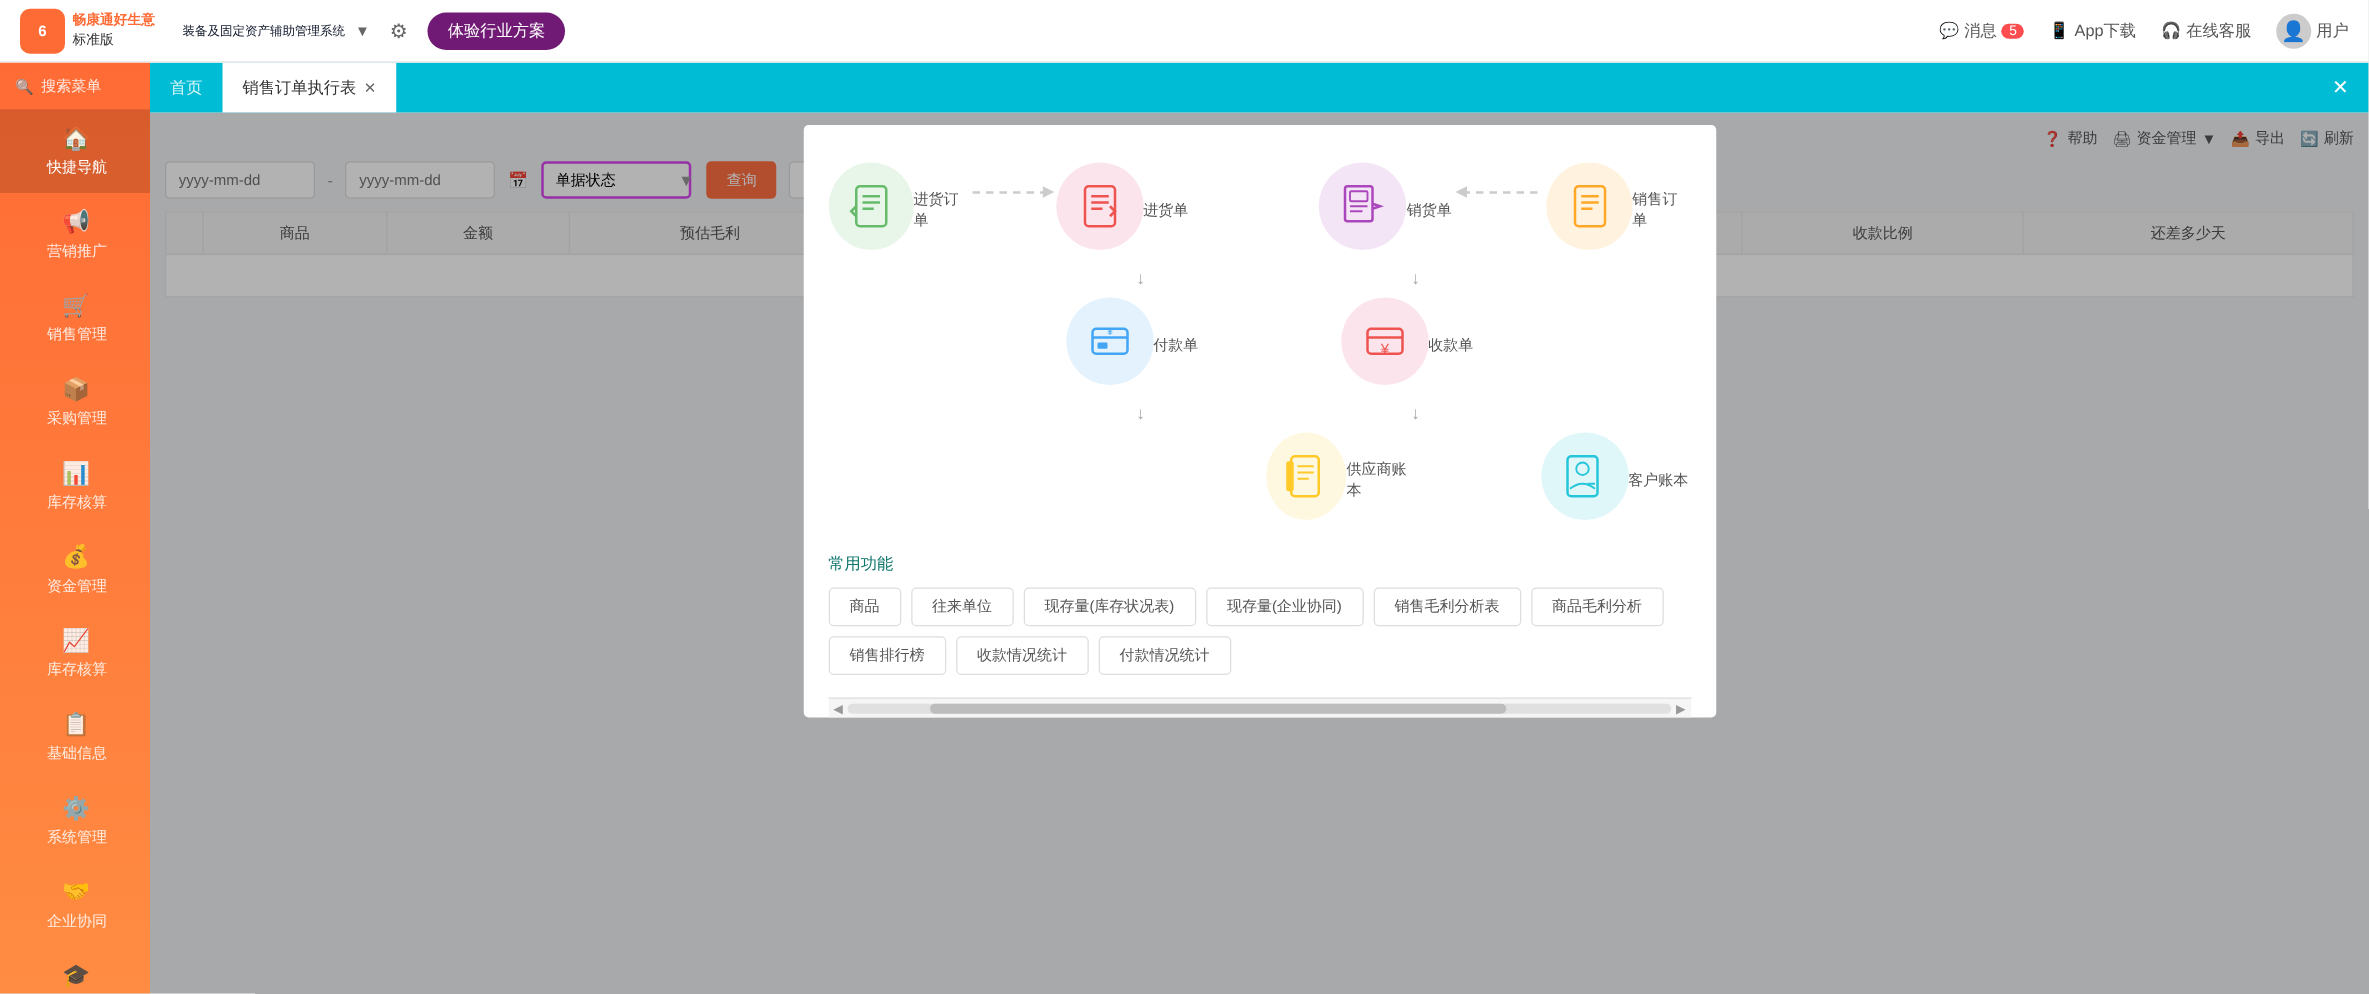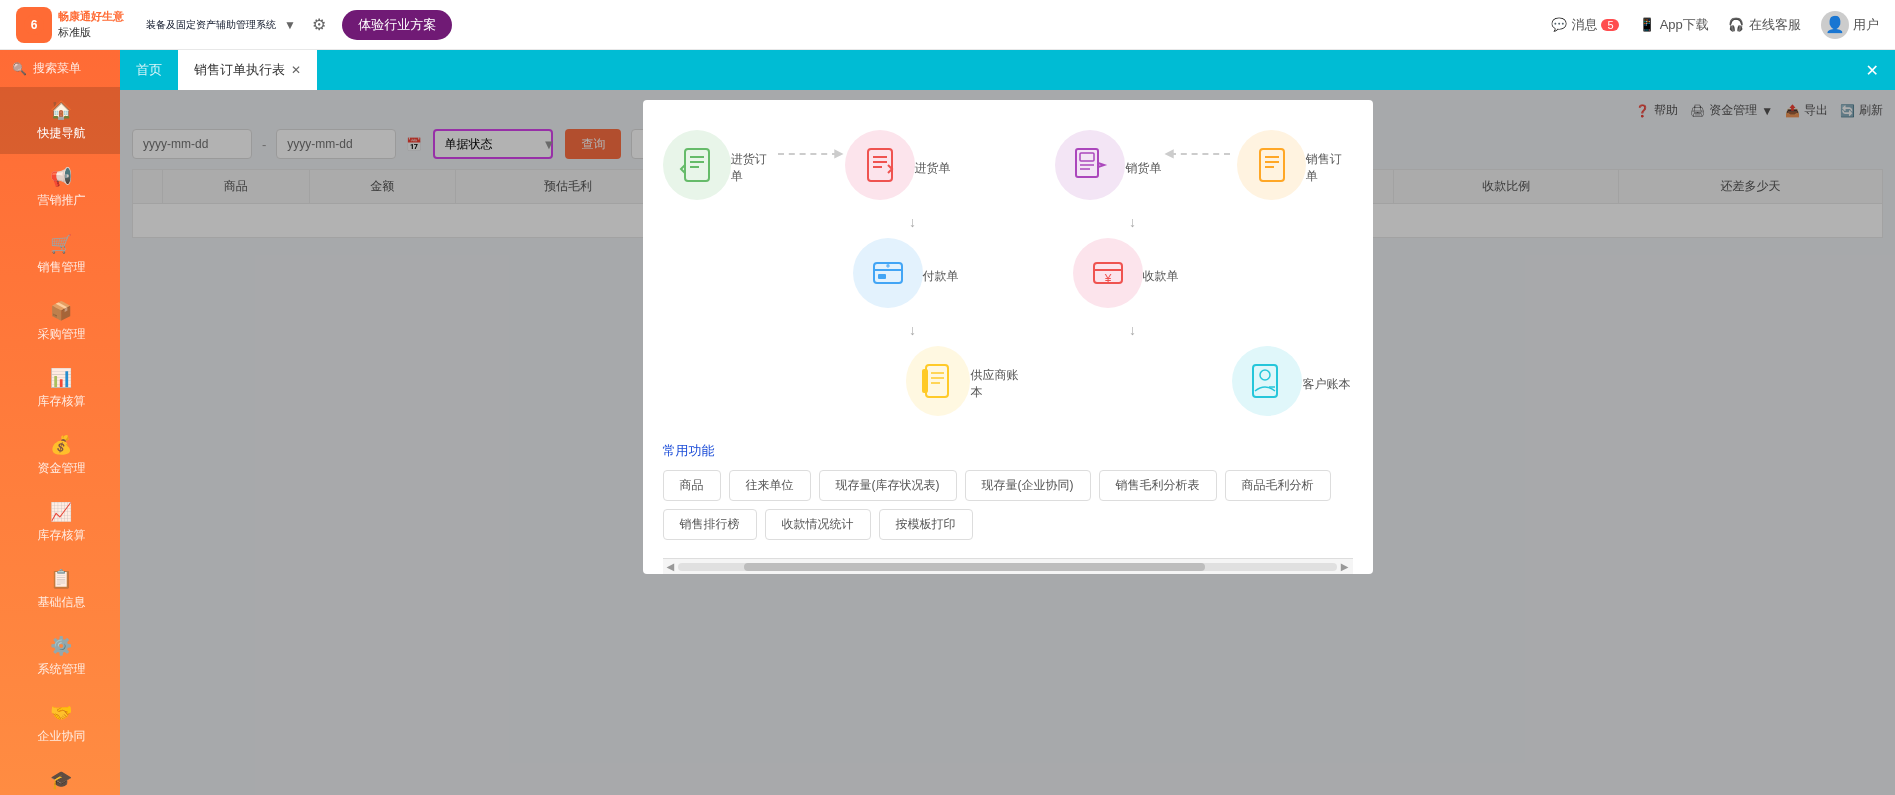--- a/index.html
+++ b/index.html
@@ -209,21 +209,21 @@
     }
     .flow-circle {
       width: 70px; height: 70px; border-radius: 50%;
       display: flex; align-items: center; justify-content: center;
       font-size: 28px; margin-bottom: 6px;
     }
     .flow-label { font-size: 12px; color: #555; }
 
     
     .common-funcs { padding: 10px 0; }
-    .common-funcs-title { font-size: 13px; color: #1d4ed8; margin-bottom: 10px; }
+    .common-funcs-title { font-size: 13px; color: #0f766e; margin-bottom: 10px; }
     .func-buttons { display: flex; flex-wrap: wrap; gap: 8px; margin-bottom: 8px; }
     .func-btn {
       border: 1px solid #ddd; background: white; border-radius: 4px;
       padding: 6px 16px; font-size: 12px; color: #555; cursor: pointer;
     }
 
     
     .bottom-scroll {
       height: 16px; background: #f5f5f5; border-top: 1px solid #ddd;
       display: flex; align-items: center; padding: 0 4px;
@@ -528,21 +528,21 @@
                 <div style="width:190px;"></div>
                 <div style="width:120px;display:flex;justify-content:center;">
                   <span style="color:#aaa;font-size:14px;">↓</span>
                 </div>
                 <div style="width:100px;"></div>
                 <div style="width:120px;display:flex;justify-content:center;">
                   <span style="color:#aaa;font-size:14px;">↓</span>
                 </div>
               </div>
 
-              <div class="flow-row" style="justify-content:space-between;">
+              <div class="flow-row" style="justify-content:flex-end;">
                 <div style="width:190px;"></div>
 
                 <div class="flow-item">
                   <div class="flow-circle" style="background:#fff8e1;">
                     <svg width="40" height="40" viewBox="0 0 40 40">
                       <rect x="8" y="4" width="22" height="32" rx="3" fill="none" stroke="#ffca28" stroke-width="2"></rect>
                       <rect x="4" y="8" width="6" height="24" rx="2" fill="#ffca28"></rect>
                       <line x1="13" y1="12" x2="26" y2="12" stroke="#ffca28" stroke-width="1.5"></line>
                       <line x1="13" y1="17" x2="26" y2="17" stroke="#ffca28" stroke-width="1.5"></line>
                       <line x1="13" y1="22" x2="22" y2="22" stroke="#ffca28" stroke-width="1.5"></line>
@@ -572,21 +572,21 @@
                 <button class="func-btn">商品</button>
                 <button class="func-btn">往来单位</button>
                 <button class="func-btn">现存量(库存状况表)</button>
                 <button class="func-btn">现存量(企业协同)</button>
                 <button class="func-btn">销售毛利分析表</button>
                 <button class="func-btn">商品毛利分析</button>
               </div>
               <div class="func-buttons">
                 <button class="func-btn">销售排行榜</button>
                 <button class="func-btn">收款情况统计</button>
-                <button class="func-btn">按模板打印</button>
+                <button class="func-btn">付款情况统计</button>
               </div>
             </div>
 
             <div class="bottom-scroll">
               <span class="scroll-arrow">◀</span>
               <div class="scroll-track">
                 <div class="scroll-thumb"></div>
               </div>
               <span class="scroll-arrow">▶</span>
             </div>

